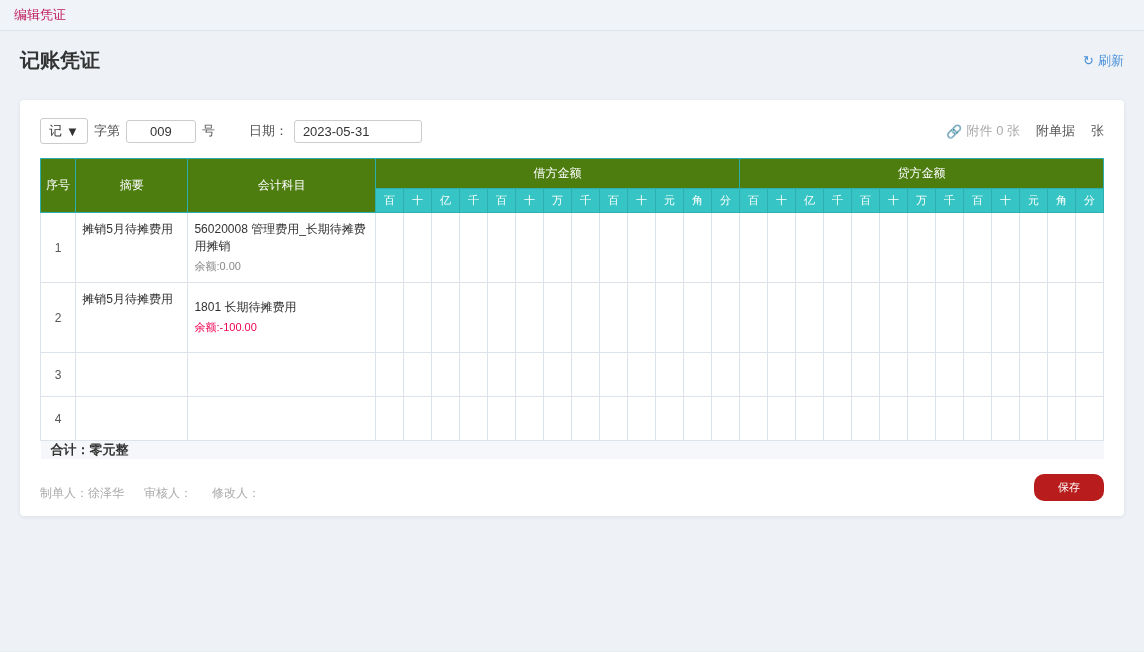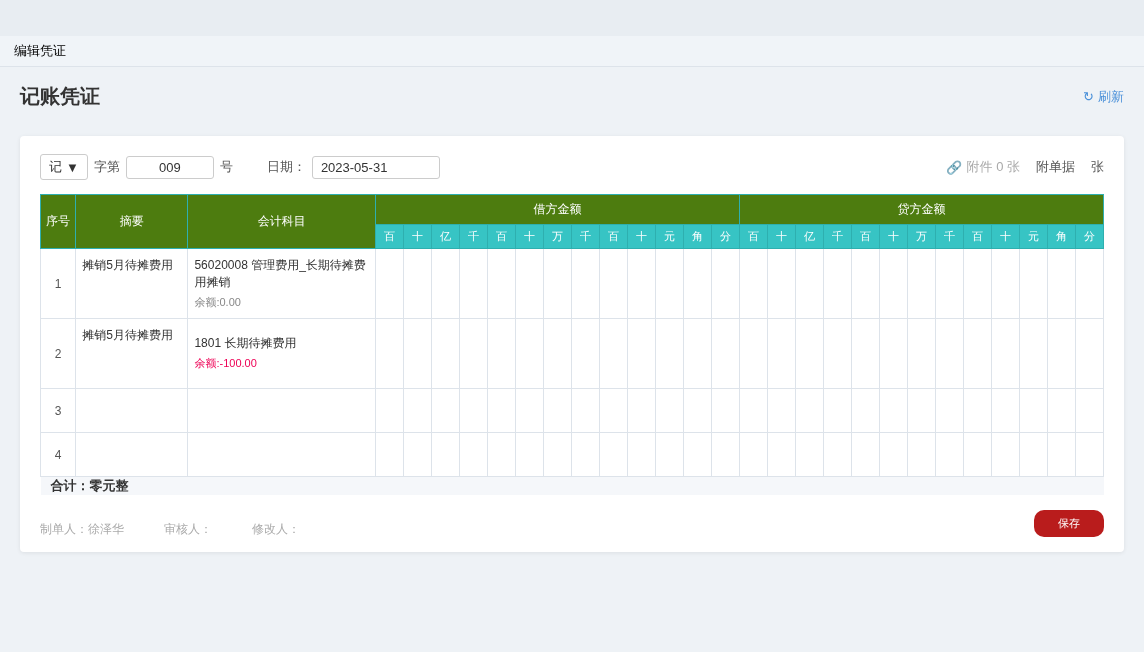--- a/index.html
+++ b/index.html
@@ -9,22 +9,21 @@
       background: #e8edf2;
       width: 1144px;
       height: 652px;
       overflow: hidden;
     }
     .title-bar {
       background: #f0f4f8;
       border-bottom: 1px solid #dde3ea;
       padding: 6px 14px;
       font-size: 13px;
-      color: #000000;
-      margin-top: 36px;
+      color: #be185d;
     }
     .main-area {
       background: #eef2f6;
       padding: 16px 20px;
       height: calc(652px - 32px);
       overflow-y: auto;
     }
     .page-header {
       display: flex;
       align-items: center;
@@ -75,21 +74,21 @@
       align-items: center;
       gap: 4px;
       color: #333;
     }
     .input-field {
       border: 1px solid #ccc;
       border-radius: 3px;
       padding: 3px 8px;
       font-size: 13px;
       color: #333;
-      width: 88px;
+      width: 70px;
       text-align: center;
     }
     .date-field {
       border: 1px solid #ccc;
       border-radius: 3px;
       padding: 3px 8px;
       font-size: 13px;
       color: #333;
       width: 128px;
     }
@@ -148,21 +147,21 @@
     .account-balance-neg { color: #e05; font-size: 11px; margin-top: 4px; }
     .summary-text { font-size: 12px; color: #333; }
     .total-row td {
       background: #f5f7fa;
       border-top: 1px solid #c5cdd8;
     }
     .total-label { font-size: 13px; color: #333; font-weight: bold; }
     .footer-row {
       display: flex;
       align-items: flex-start;
-      gap: 40px;
+      gap: 20px;
       margin-top: 12px;
       color: #aaa;
       font-size: 12px;
     }
     .save-btn {
       background: #b91c1c;
       color: #fff;
       border: none;
       border-radius: 10px;
       padding: 6px 24px;

